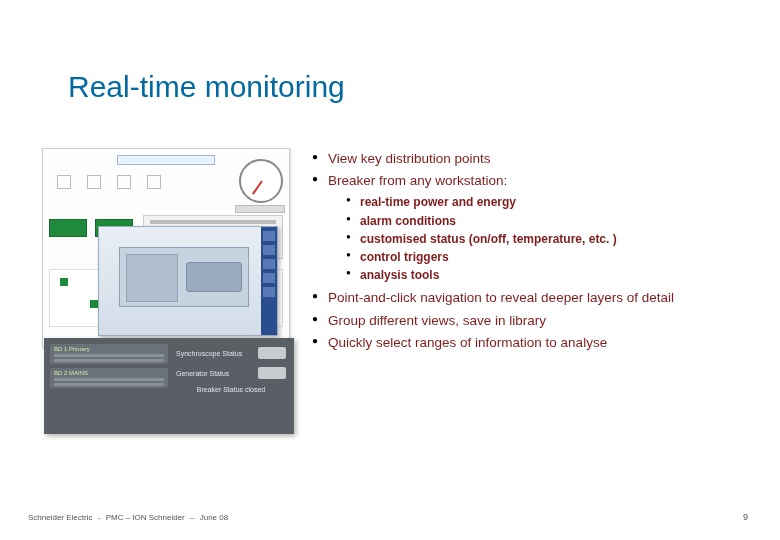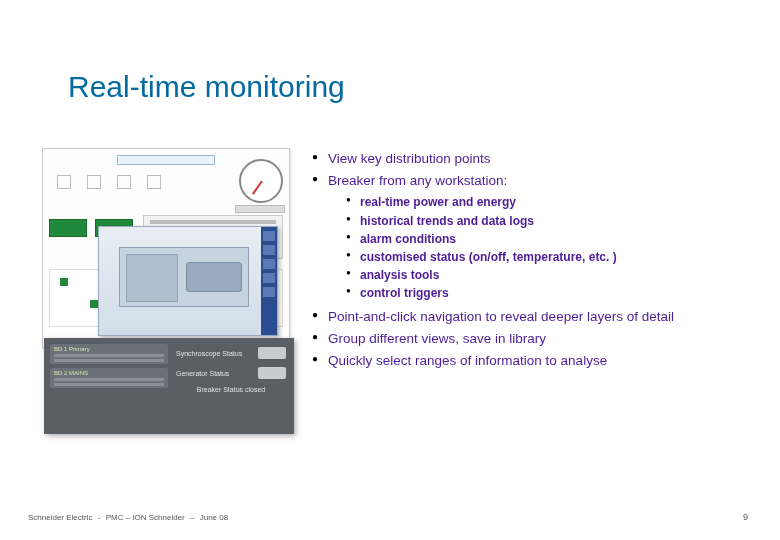--- a/index.html
+++ b/index.html
@@ -116,21 +116,21 @@
   .g-front .rlbl{ flex:1; font-size:7px; color:#dfe3e8; }
   .g-front .btn{ width:28px; height:12px; background:#c8ccd1; border-radius:2px; }
   .g-front .status{ font-size:7px; color:#dfe3e8; margin-top:4px; text-align:center;}
 
   .content {
     position: absolute;
     top: 150px;
     left: 312px;
     right: 36px;
     font-size: 13.5px;
-    color: #4c1d95;
+    color: #7f1d1d;
     line-height: 1.35;
   }
   ul.main { list-style: none; }
   ul.main > li { position: relative; padding-left: 16px; margin-bottom: 4px; }
   ul.main > li::before {
     content: "●"; position: absolute; left: 0; top: 0;
     font-size: 10px; color: #000;
   }
   ul.sub { list-style: none; margin: 4px 0 6px 18px; font-size: 12px; }
   ul.sub > li { position: relative; padding-left: 14px; margin-bottom: 2px; font-weight: bold; }
@@ -213,25 +213,24 @@
   </div>
 </div>
 
 <div class="content">
   <ul class="main">
     <li>View key distribution points</li>
     <li>
       <span>Breaker from any workstation:</span>
       <ul class="sub">
         <li>real-time power and energy</li>
-        <li>historical trends and data logs</li>
         <li>alarm conditions</li>
         <li>customised status (on/off, temperature, etc. )</li>
+        <li>control triggers</li>
         <li>analysis tools</li>
-        <li>control triggers</li>
       </ul>
     </li>
     <li>Point-and-click navigation to reveal deeper layers of detail</li>
     <li>Group different views, save in library</li>
     <li>Quickly select ranges of information to analyse</li>
   </ul>
 </div>
 
 <div class="footer">
   <span>Schneider Electric</span>

